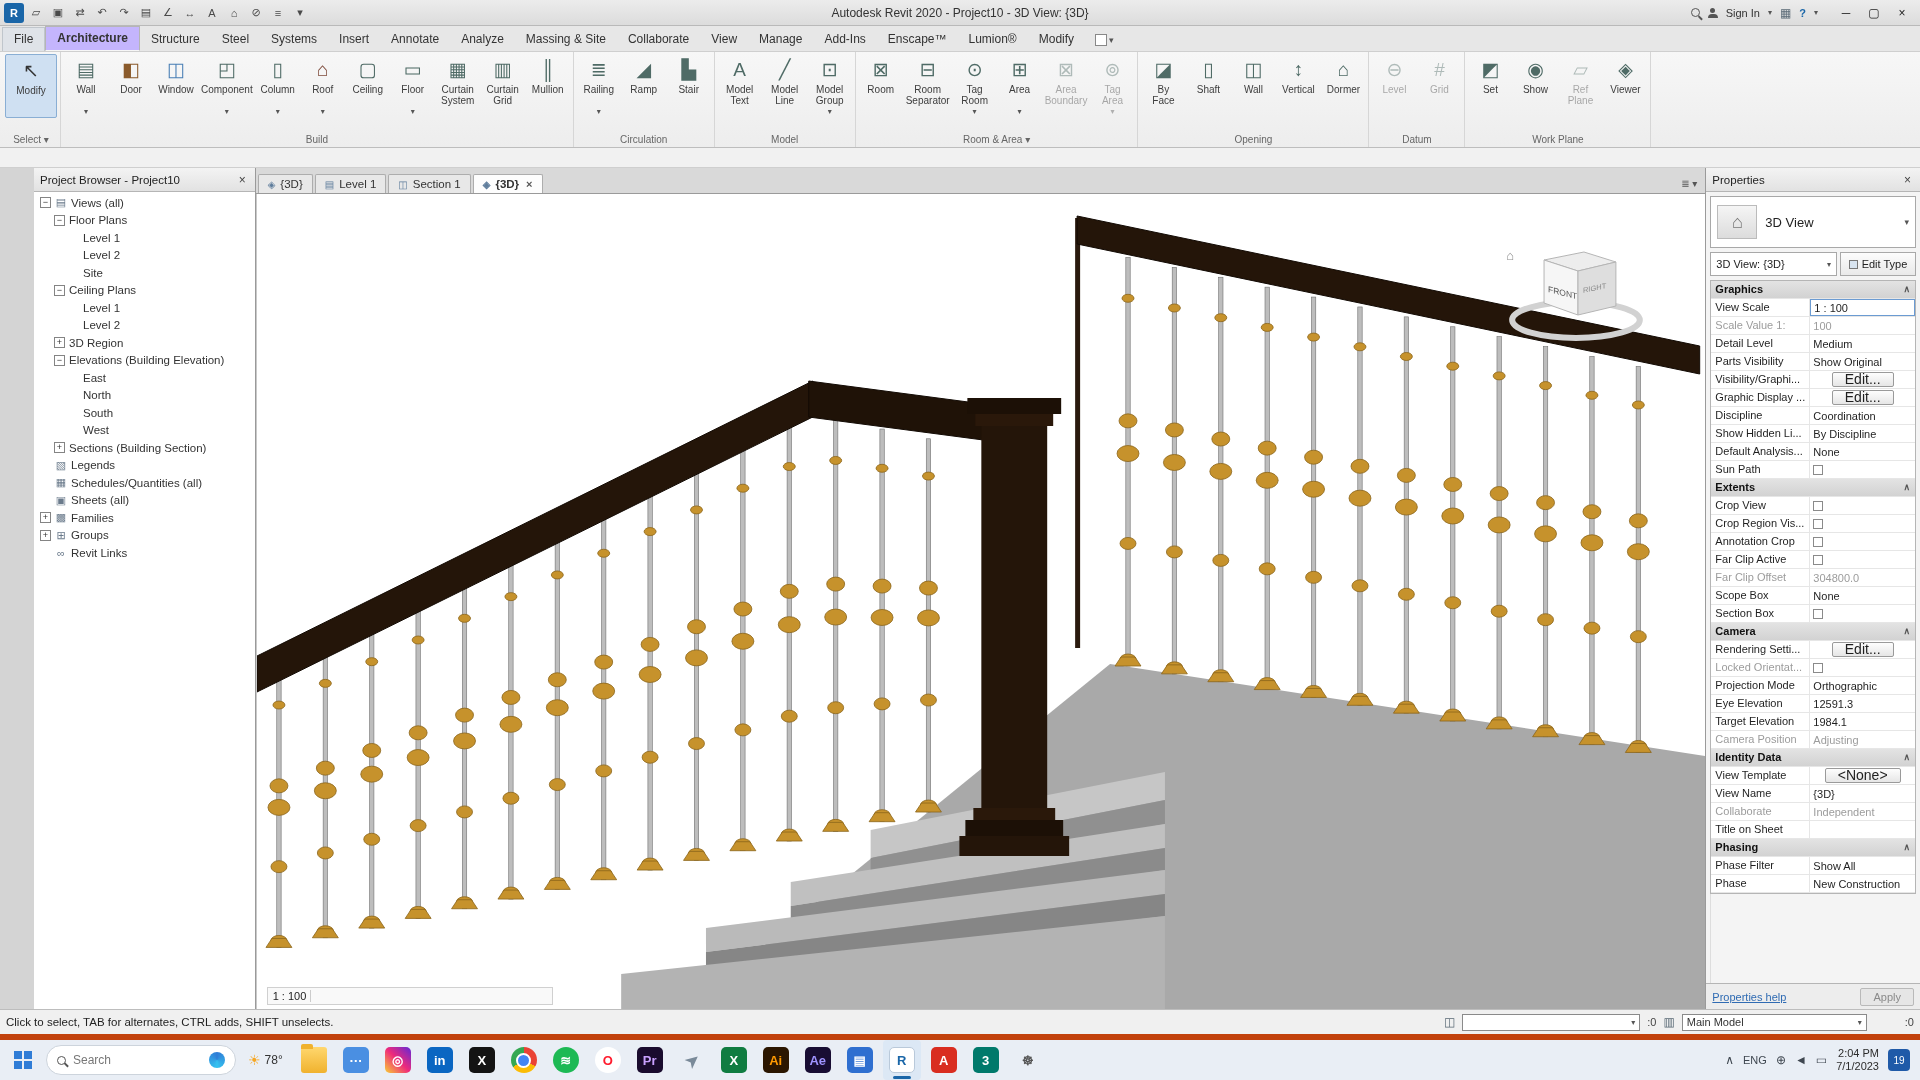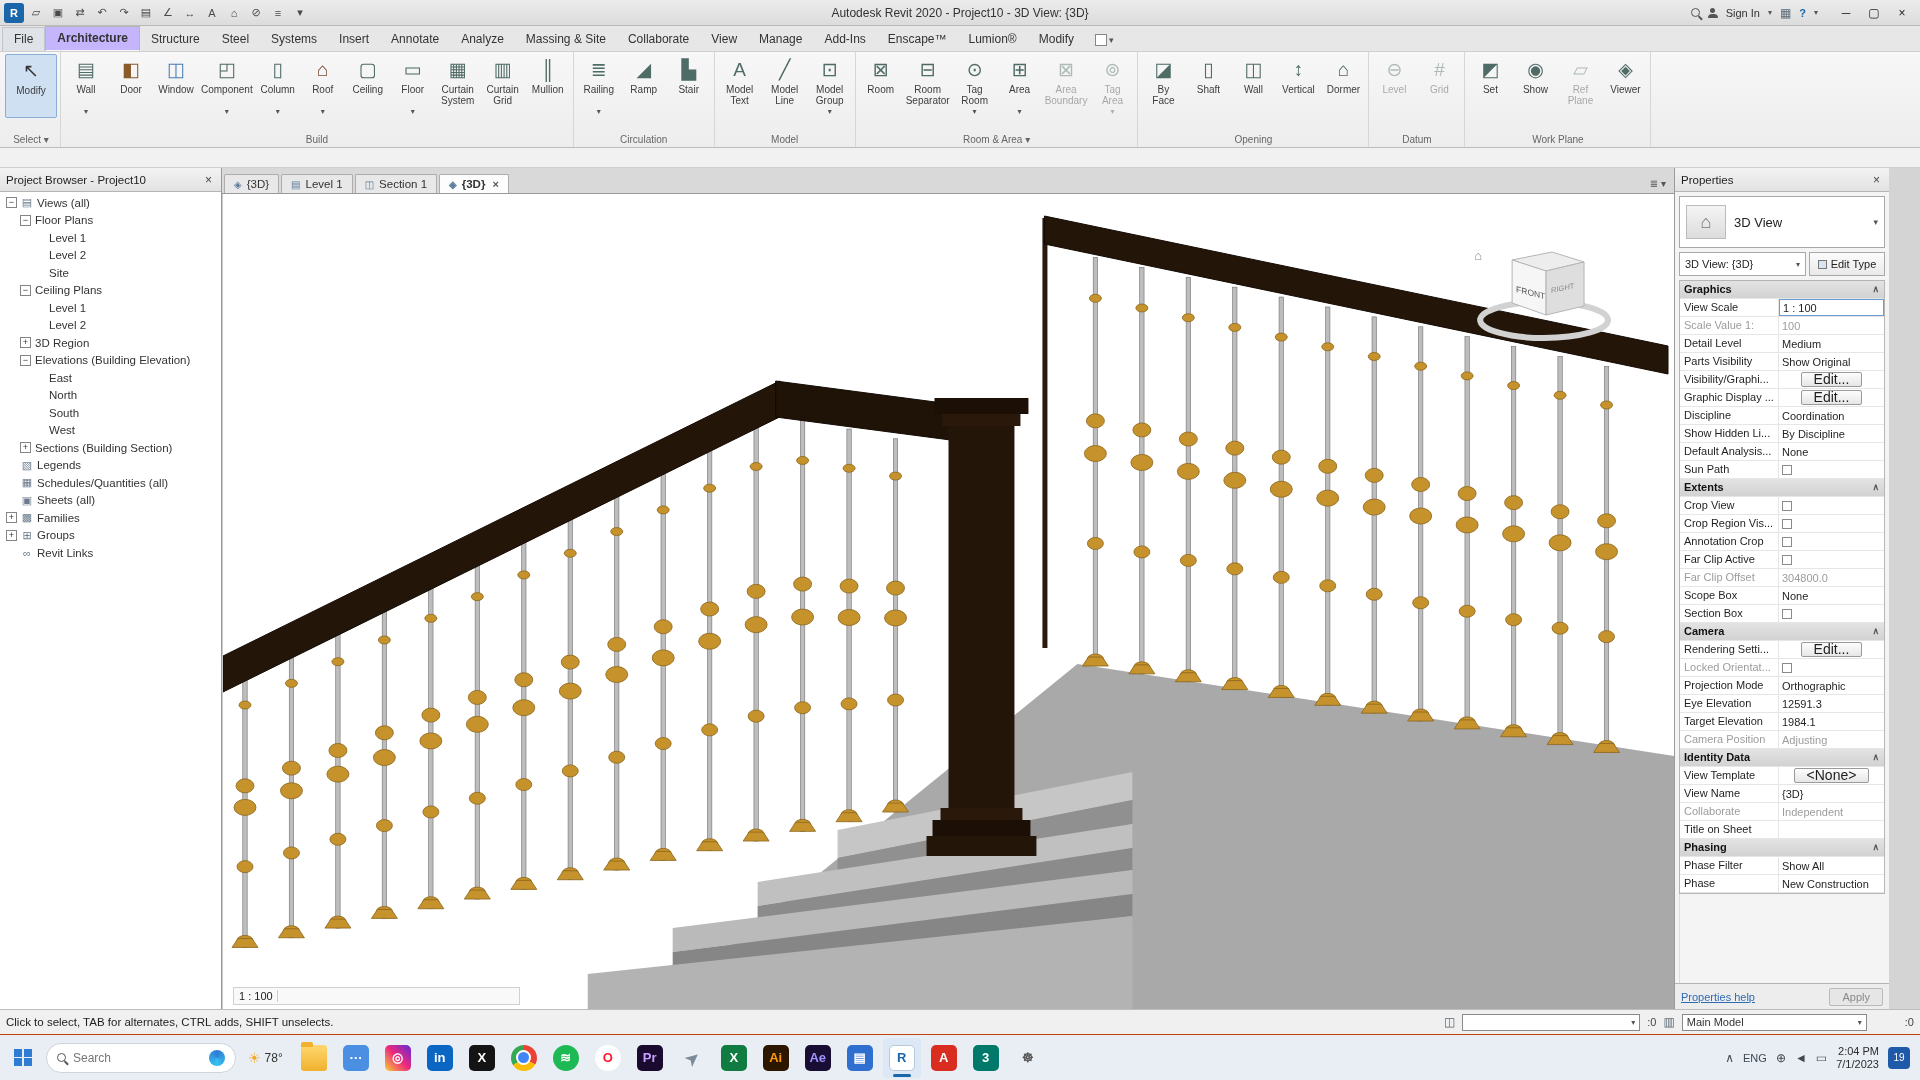--- a/index.html
+++ b/index.html
@@ -42,21 +42,21 @@
   .rbtn.arrow .rarrow::after { content:"▾"; }
   .rbtn.disabled { opacity:.42; }
   .rbtn.modify { background:#cfe0f2; border:1px solid #89aed4; min-width:52px; }
   .rbtn.modify .ricon { color:#333; }
 
   
   .options-bar { height:20px; background:#f1f1f1; border-bottom:1px solid #cfcfcf; }
 
   
   .main { display:flex; height:841px; }
-  .panel-left { width:222px; background:#fff; border-right:1px solid #9a9a9a; display:flex; flex-direction:column; }
+  .panel-left { width:222px; background:#fff; border-right:1px solid #9a9a9a; display:flex; flex-direction:column;margin-left:34px; }
   .panel-right { width:215px; background:#f4f4f4; border-left:1px solid #9a9a9a; display:flex; flex-direction:column; }
   .center { width:1452px; display:flex; flex-direction:column; }
 
   .dock-header { height:24px; background:linear-gradient(#f3f3f3,#e2e2e2); border-bottom:1px solid #b5b5b5; display:flex; align-items:center; padding:0 6px; font-size:11.5px; color:#222; }
   .dock-header .x { margin-left:auto; font-size:12px; color:#444; padding:0 3px; }
 
   
   .tree { flex:1; overflow:hidden; padding-top:2px; }
   .titem { height:17.5px; display:flex; align-items:center; gap:4px; font-size:11.5px; padding-left:calc(6px + var(--level,0)*14px); white-space:nowrap; }
   .expander { width:11px; height:11px; border:1px solid #848484; background:#fff; font-size:9px; line-height:9px; text-align:center; color:#333; flex:none; }
@@ -114,21 +114,21 @@
   .statusbar { height:25px; background:#f0f0f0; border-top:1px solid #bdbdbd; display:flex; align-items:center; padding:0 6px; gap:7px; font-size:11.5px; }
   .sb-msg { color:#222; }
   .sb-right { margin-left:auto; display:flex; align-items:center; gap:7px; }
   .sb-icon { font-size:12px; color:#5a6a76; }
   .sb-select { width:178px; height:17px; border:1px solid #8a8a8a; background:#fff; font-size:11px; display:flex; align-items:center; padding:0 4px; color:#333; }
   .sb-select.mm { width:185px; }
   .sb-select .car { margin-left:auto; font-size:8px; color:#555; }
   .sb-badge { font-size:11px; color:#444; }
 
   
-  .taskbar { height:46px; background:#e9eef5; border-top:1px solid #c2410c; display:flex; align-items:center; padding:0 6px; gap:6px; }
+  .taskbar { height:46px; background:#e9eef5; border-top:6px solid #c2410c; display:flex; align-items:center; padding:0 6px; gap:6px; }
   .start { width:34px; height:34px; display:flex; align-items:center; justify-content:center; border-radius:4px; }
   .start .wlogo { display:grid; grid-template-columns:8px 8px; grid-template-rows:8px 8px; gap:1.5px; }
   .start .wlogo span { background:#2f7cd6; }
   .searchpill { width:190px; height:30px; background:#fff; border:1px solid #cdd4dc; border-radius:15px; display:flex; align-items:center; gap:7px; padding:0 10px; color:#777; font-size:12px; }
   .bingdot { margin-left:auto; width:16px; height:16px; border-radius:50%; background:conic-gradient(#2f7cd6,#35c2f0,#2f7cd6); }
   .weather { display:flex; align-items:center; gap:4px; padding:0 6px; font-size:12px; color:#333; }
   .weather .sun { color:#f5a623; font-size:14px; }
   .app { width:38px; height:40px; display:flex; align-items:center; justify-content:center; border-radius:4px; position:relative; }
   .app .tile { width:26px; height:26px; border-radius:5px; background:var(--bg,transparent); color:var(--fg,#444); display:flex; align-items:center; justify-content:center; font-size:13px; font-weight:bold; }
   .app.circle .tile { border-radius:50%; }

